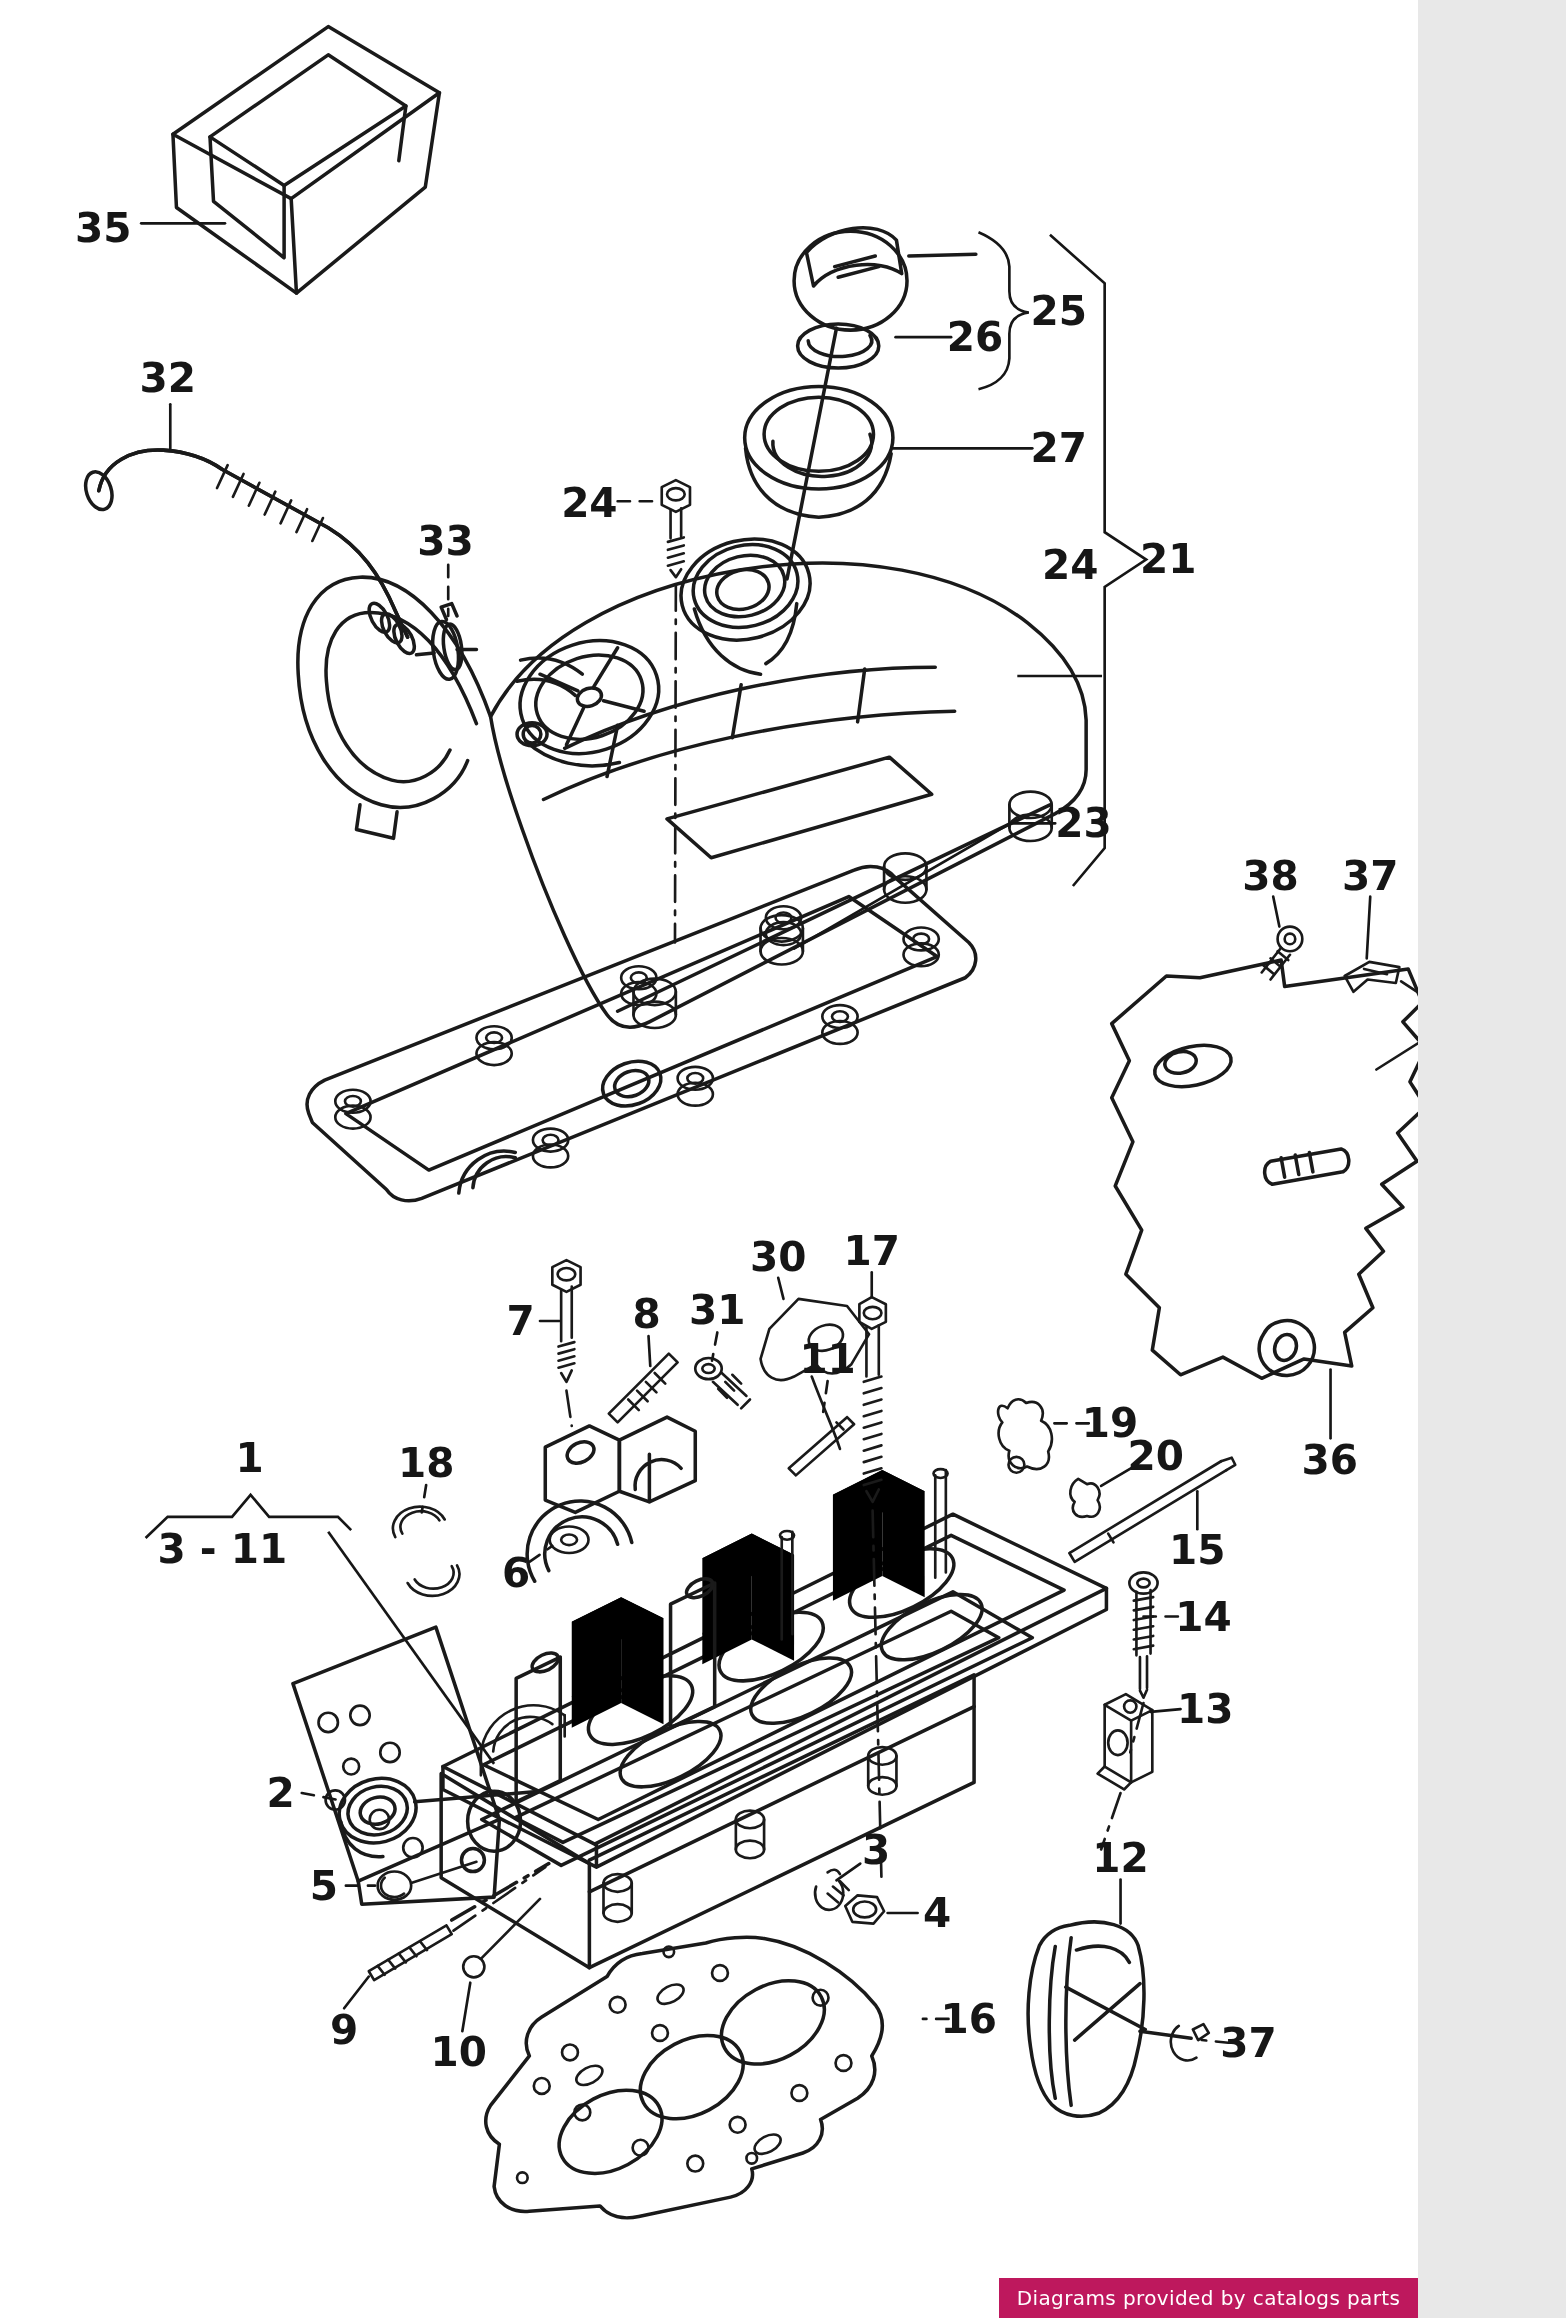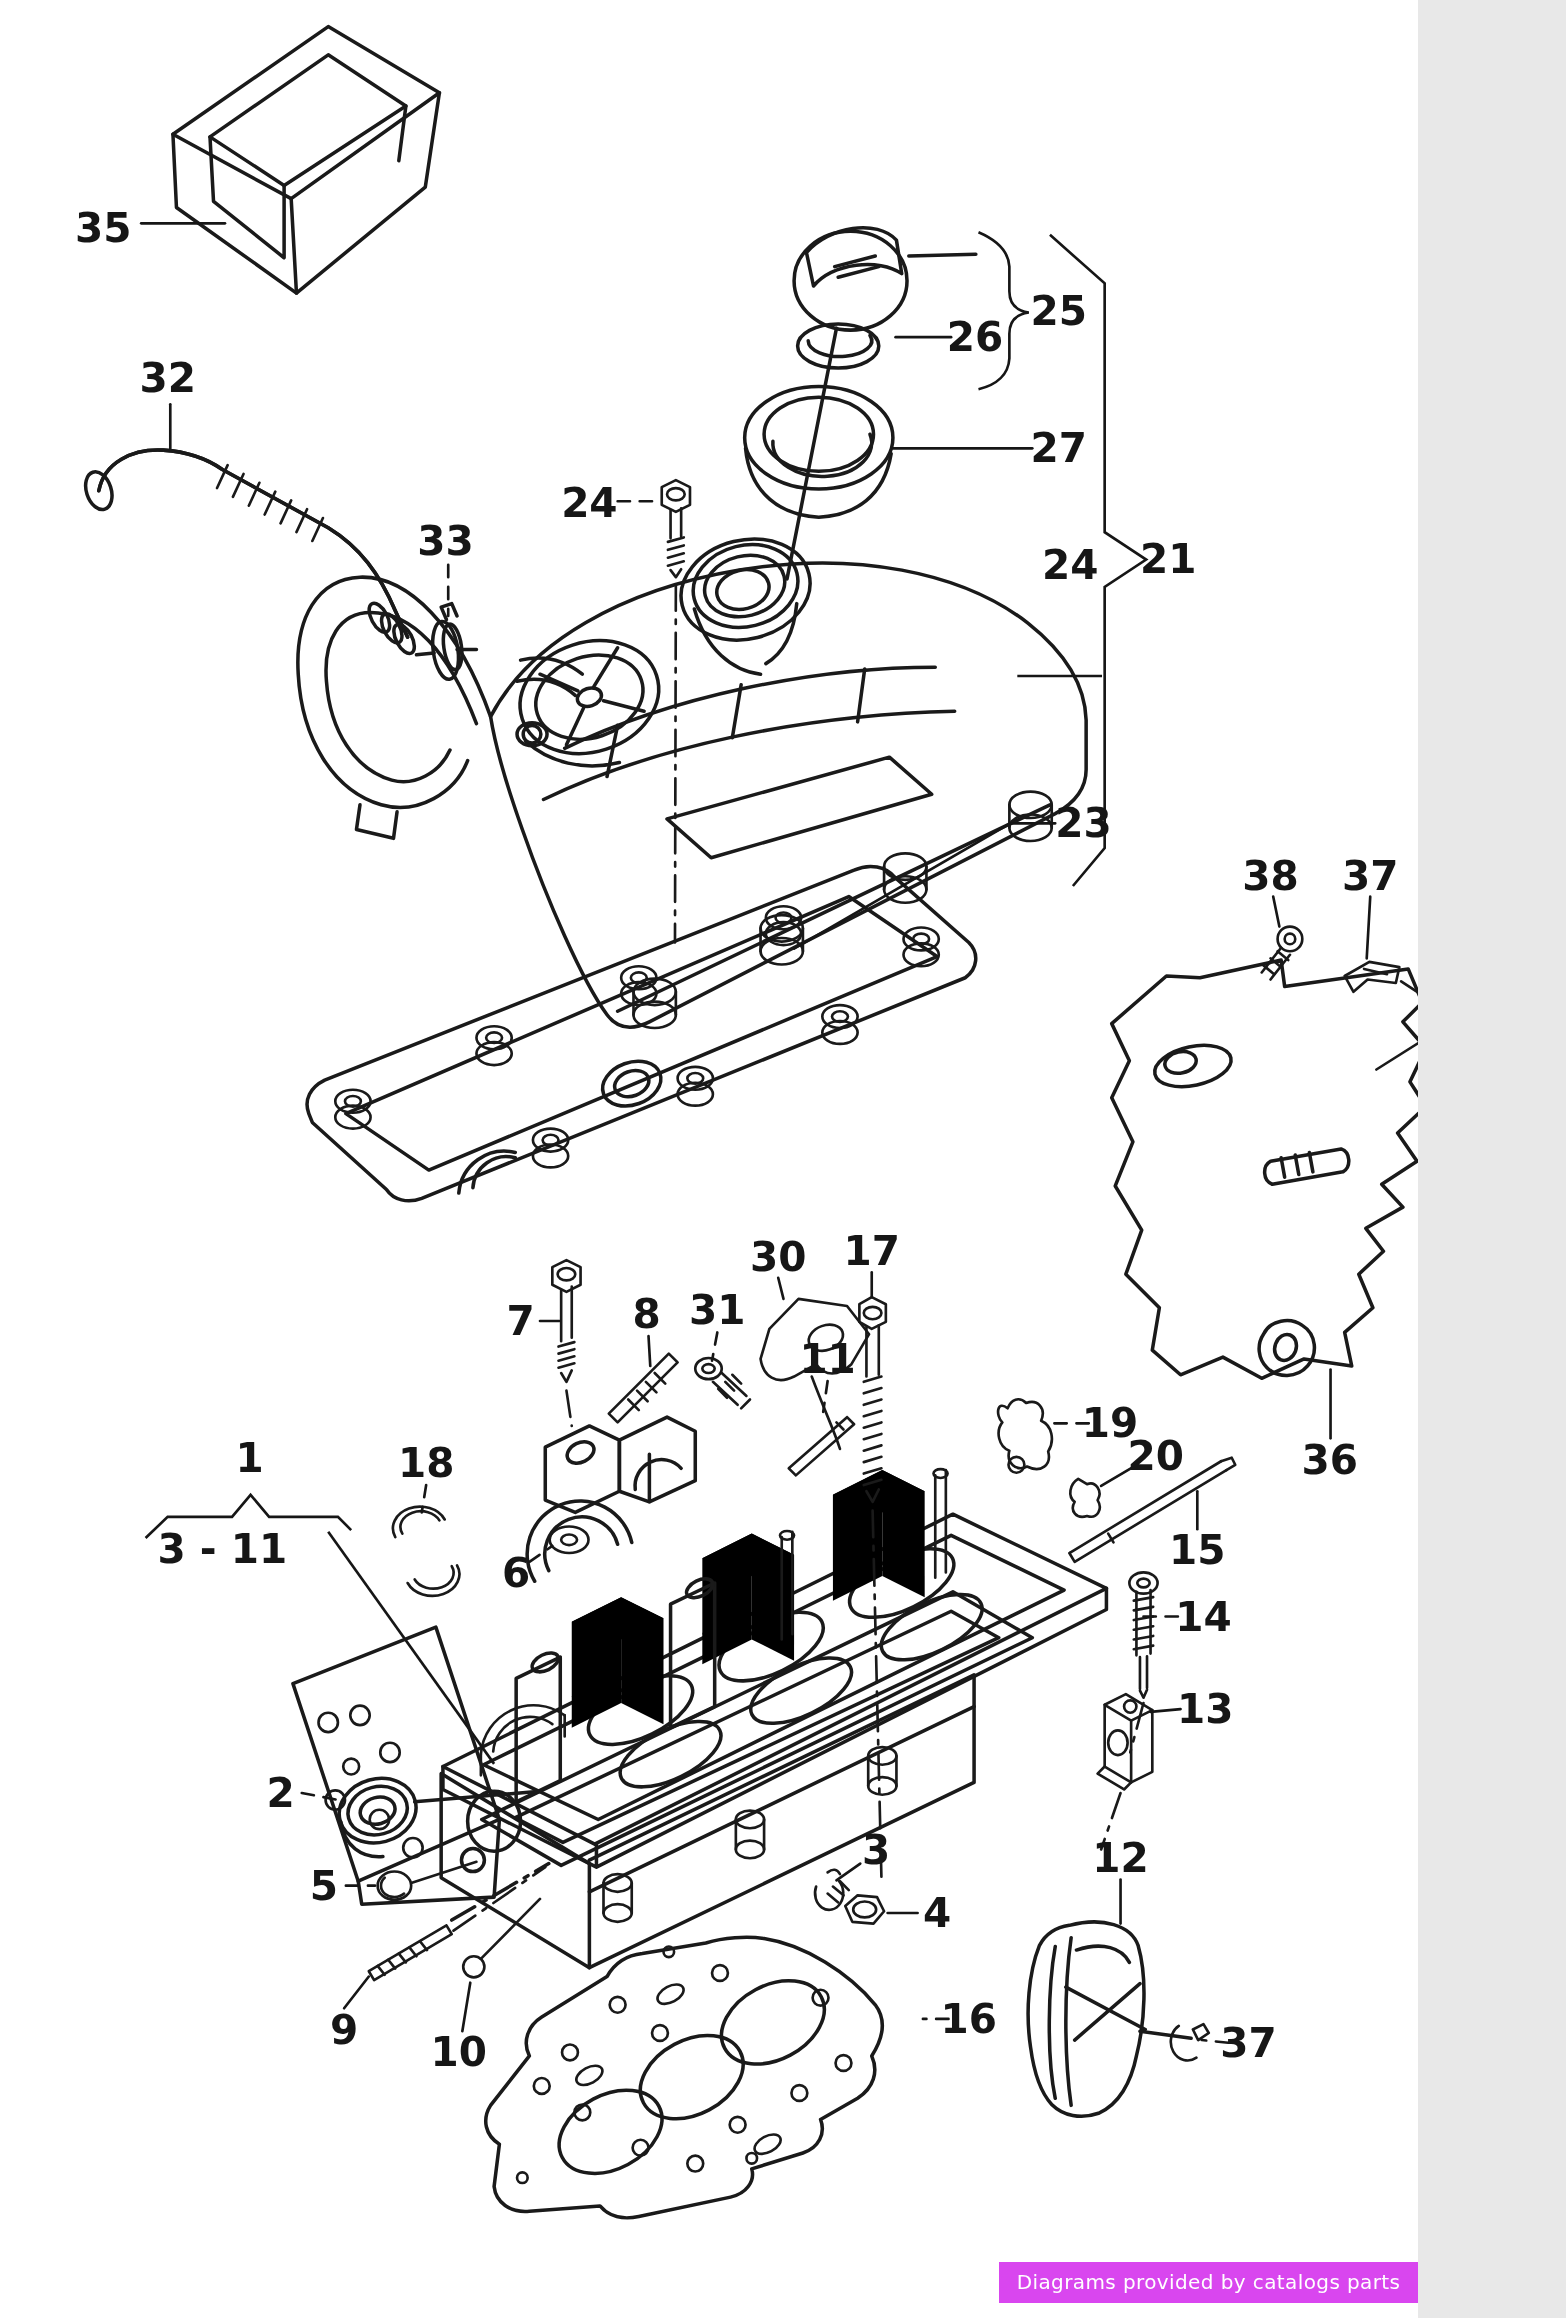--- a/index.html
+++ b/index.html
@@ -7,21 +7,21 @@
         font-family:"DejaVu Sans",sans-serif;}
   svg{position:absolute;inset:0;}
   .art path,.art line,.art polyline,.art ellipse,.art circle,.art polygon,.art rect{
       fill:none;stroke:#1a1a1a;stroke-width:4;stroke-linecap:round;stroke-linejoin:round;}
   .thin path,.thin line,.thin polyline,.thin ellipse,.thin circle{stroke-width:3;}
   .lbl{font-family:"DejaVu Sans",sans-serif;font-weight:bold;font-size:46px;fill:#161616;
        text-anchor:middle;}
   .leader{fill:none;stroke:#161616;stroke-width:3;stroke-linecap:round;}
   .leader.dashed{stroke-dasharray:14 11;}
   .dashdot{stroke-dasharray:30 10 5 10;stroke-width:3;}
-  #watermark{position:absolute;right:0;bottom:16px;background:#d946ef;color:#ffffff;
+  #watermark{position:absolute;right:0;bottom:0;background:#be185d;color:#ffffff;
      font-size:20px;padding:8px 17.6px 8.8px 17.6px;letter-spacing:0.4px;}
 </style>
 </head>
 <body>
 
 <div id="page">
 <svg viewBox="0 0 1776 2628" width="1567" height="2319">
   <defs>
     <pattern id="dots" width="15" height="15" patternUnits="userSpaceOnUse">
       <rect width="15" height="15" fill="#ffffff"></rect>

